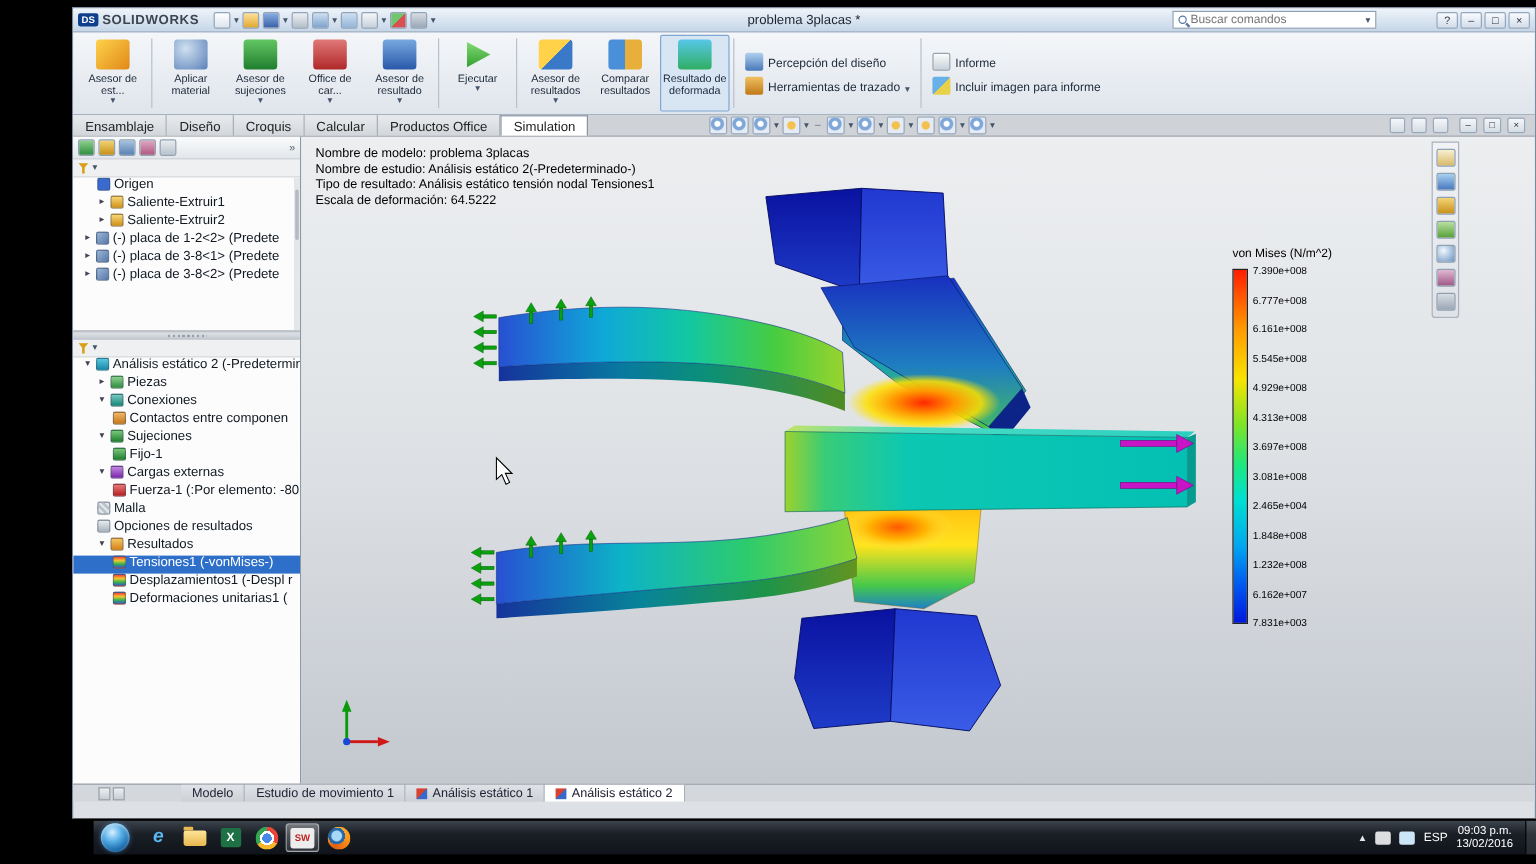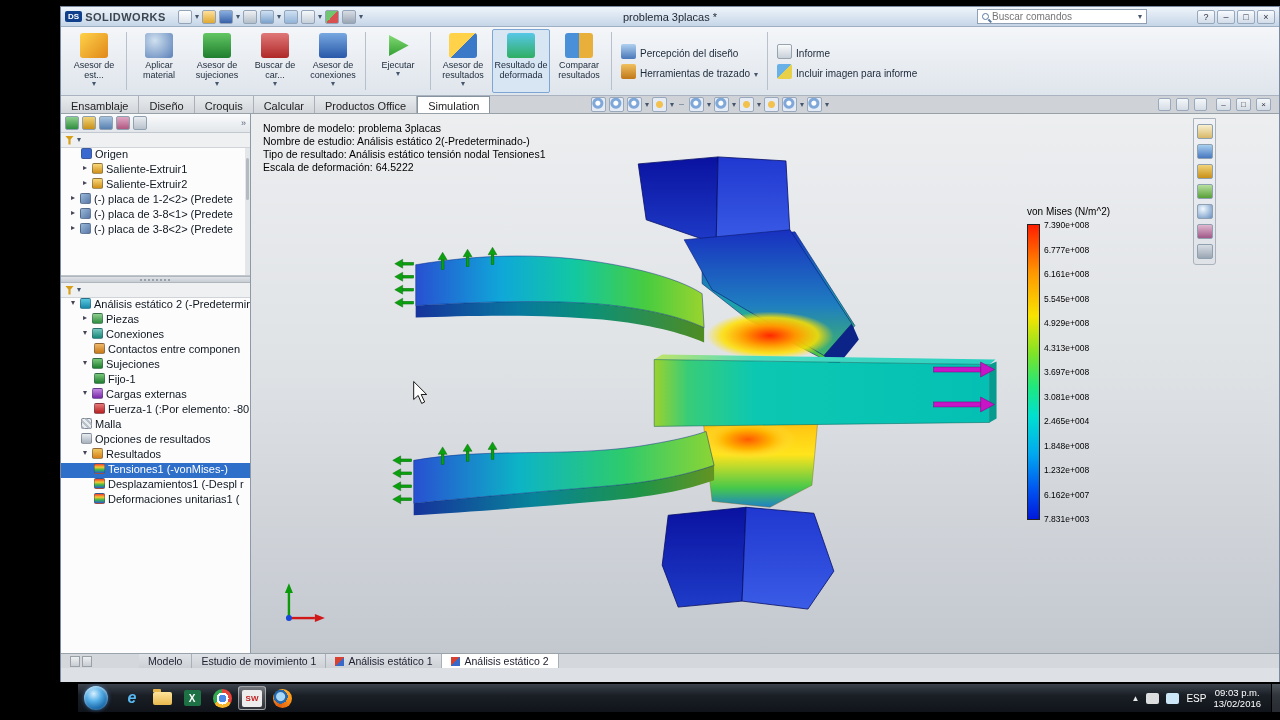--- a/index.html
+++ b/index.html
@@ -114,21 +114,21 @@
 .tstrip{position:absolute;left:942px;top:4px;width:23px;display:flex;flex-direction:column;gap:5px;align-items:center;background:linear-gradient(#f0f2f5,#dfe3e8);border:1px solid #aab2bc;padding:5px 0;border-radius:0 0 3px 3px}
 .tpi{width:16px;height:15px;border-radius:2px;border:1px solid #8fa0b0}
 .tp-1{background:linear-gradient(#f8f0d0,#d8b868)}
 .tp-2{background:linear-gradient(#a8d0f0,#4878c0)}
 .tp-3{background:linear-gradient(#f2d478,#c89018)}
 .tp-4{background:linear-gradient(#b8e0a0,#58a038)}
 .tp-5{background:radial-gradient(circle at 35% 30%,#f0f8ff,#6890c0)}
 .tp-6{background:linear-gradient(#e0b8d0,#a05888)}
 .tp-7{background:linear-gradient(#d8dde4,#9aa6b4)}
 
-.mtabs{position:absolute;left:0;right:0;bottom:14px;height:15px;background:#d4d7db;border-top:1px solid #9aa2aa;display:flex;align-items:stretch;font-size:10.5px;padding-left:8px}
+.mtabs{position:absolute;left:0;right:0;bottom:14px;height:15px;background:#d4d7db;border-top:1px solid #9aa2aa;display:flex;align-items:stretch;font-size:10.5px;padding-left:20px}
 .mspacer{width:46px}
 .msplit{width:10px;height:11px;margin:2px 1px;background:linear-gradient(#eef0f2,#c8ccd2);border:1px solid #98a0a8}
 .mtab{display:flex;align-items:center;gap:4px;padding:0 9px;border-right:1px solid #aab0b8;color:#223;background:linear-gradient(#dfe2e6,#cdd1d6);white-space:nowrap}
 .mtab.active{background:#fff}
 .mticon{width:9px;height:9px;background:linear-gradient(135deg,#d84030 50%,#3868c8 50%);flex:none}
 .status{position:absolute;left:0;right:0;bottom:0;height:14px;background:linear-gradient(#e8eaed,#d2d5d9);border-top:1px solid #a8b0b8;font-size:10px;color:#222}
 .status span{position:absolute;top:1px}
 .st-edition{left:5px}
 .st-def{left:680px}
 .st-mode{left:820px}
@@ -206,47 +206,47 @@
       <span class="bico ic-material"></span>
       <span>Aplicar material</span>
     </div>
     <div class="rbtn">
       <span class="bico ic-fixture"></span>
       <span>Asesor de sujeciones</span>
       <span class="rcaret">▾</span>
     </div>
     <div class="rbtn">
       <span class="bico ic-load"></span>
-      <span>Buscar de car...</span>
+      <span>Office de car...</span>
       <span class="rcaret">▾</span>
     </div>
     <div class="rbtn">
       <span class="bico ic-connect"></span>
-      <span>Asesor de conexiones</span>
+      <span>Asesor de resultado</span>
       <span class="rcaret">▾</span>
     </div>
     <div class="rsep"></div>
     <div class="rbtn">
       <span class="bico ic-run"></span>
       <span>Ejecutar</span>
       <span class="rcaret">▾</span>
     </div>
     <div class="rsep"></div>
     <div class="rbtn">
       <span class="bico ic-resadv"></span>
       <span>Asesor de resultados</span>
       <span class="rcaret">▾</span>
     </div>
+    <div class="rbtn">
+      <span class="bico ic-compare"></span>
+      <span>Comparar resultados</span>
+    </div>
     <div class="rbtn active">
       <span class="bico ic-deform"></span>
       <span>Resultado de deformada</span>
-    </div>
-    <div class="rbtn">
-      <span class="bico ic-compare"></span>
-      <span>Comparar resultados</span>
     </div>
     <div class="rsep"></div>
     <div class="rgroup">
       <div class="rsmall">
         <span class="sico ic-percep"></span>
         <span>Percepción del diseño</span>
       </div>
       <div class="rsmall">
         <span class="sico ic-trace"></span>
         <span>Herramientas de trazado</span>

